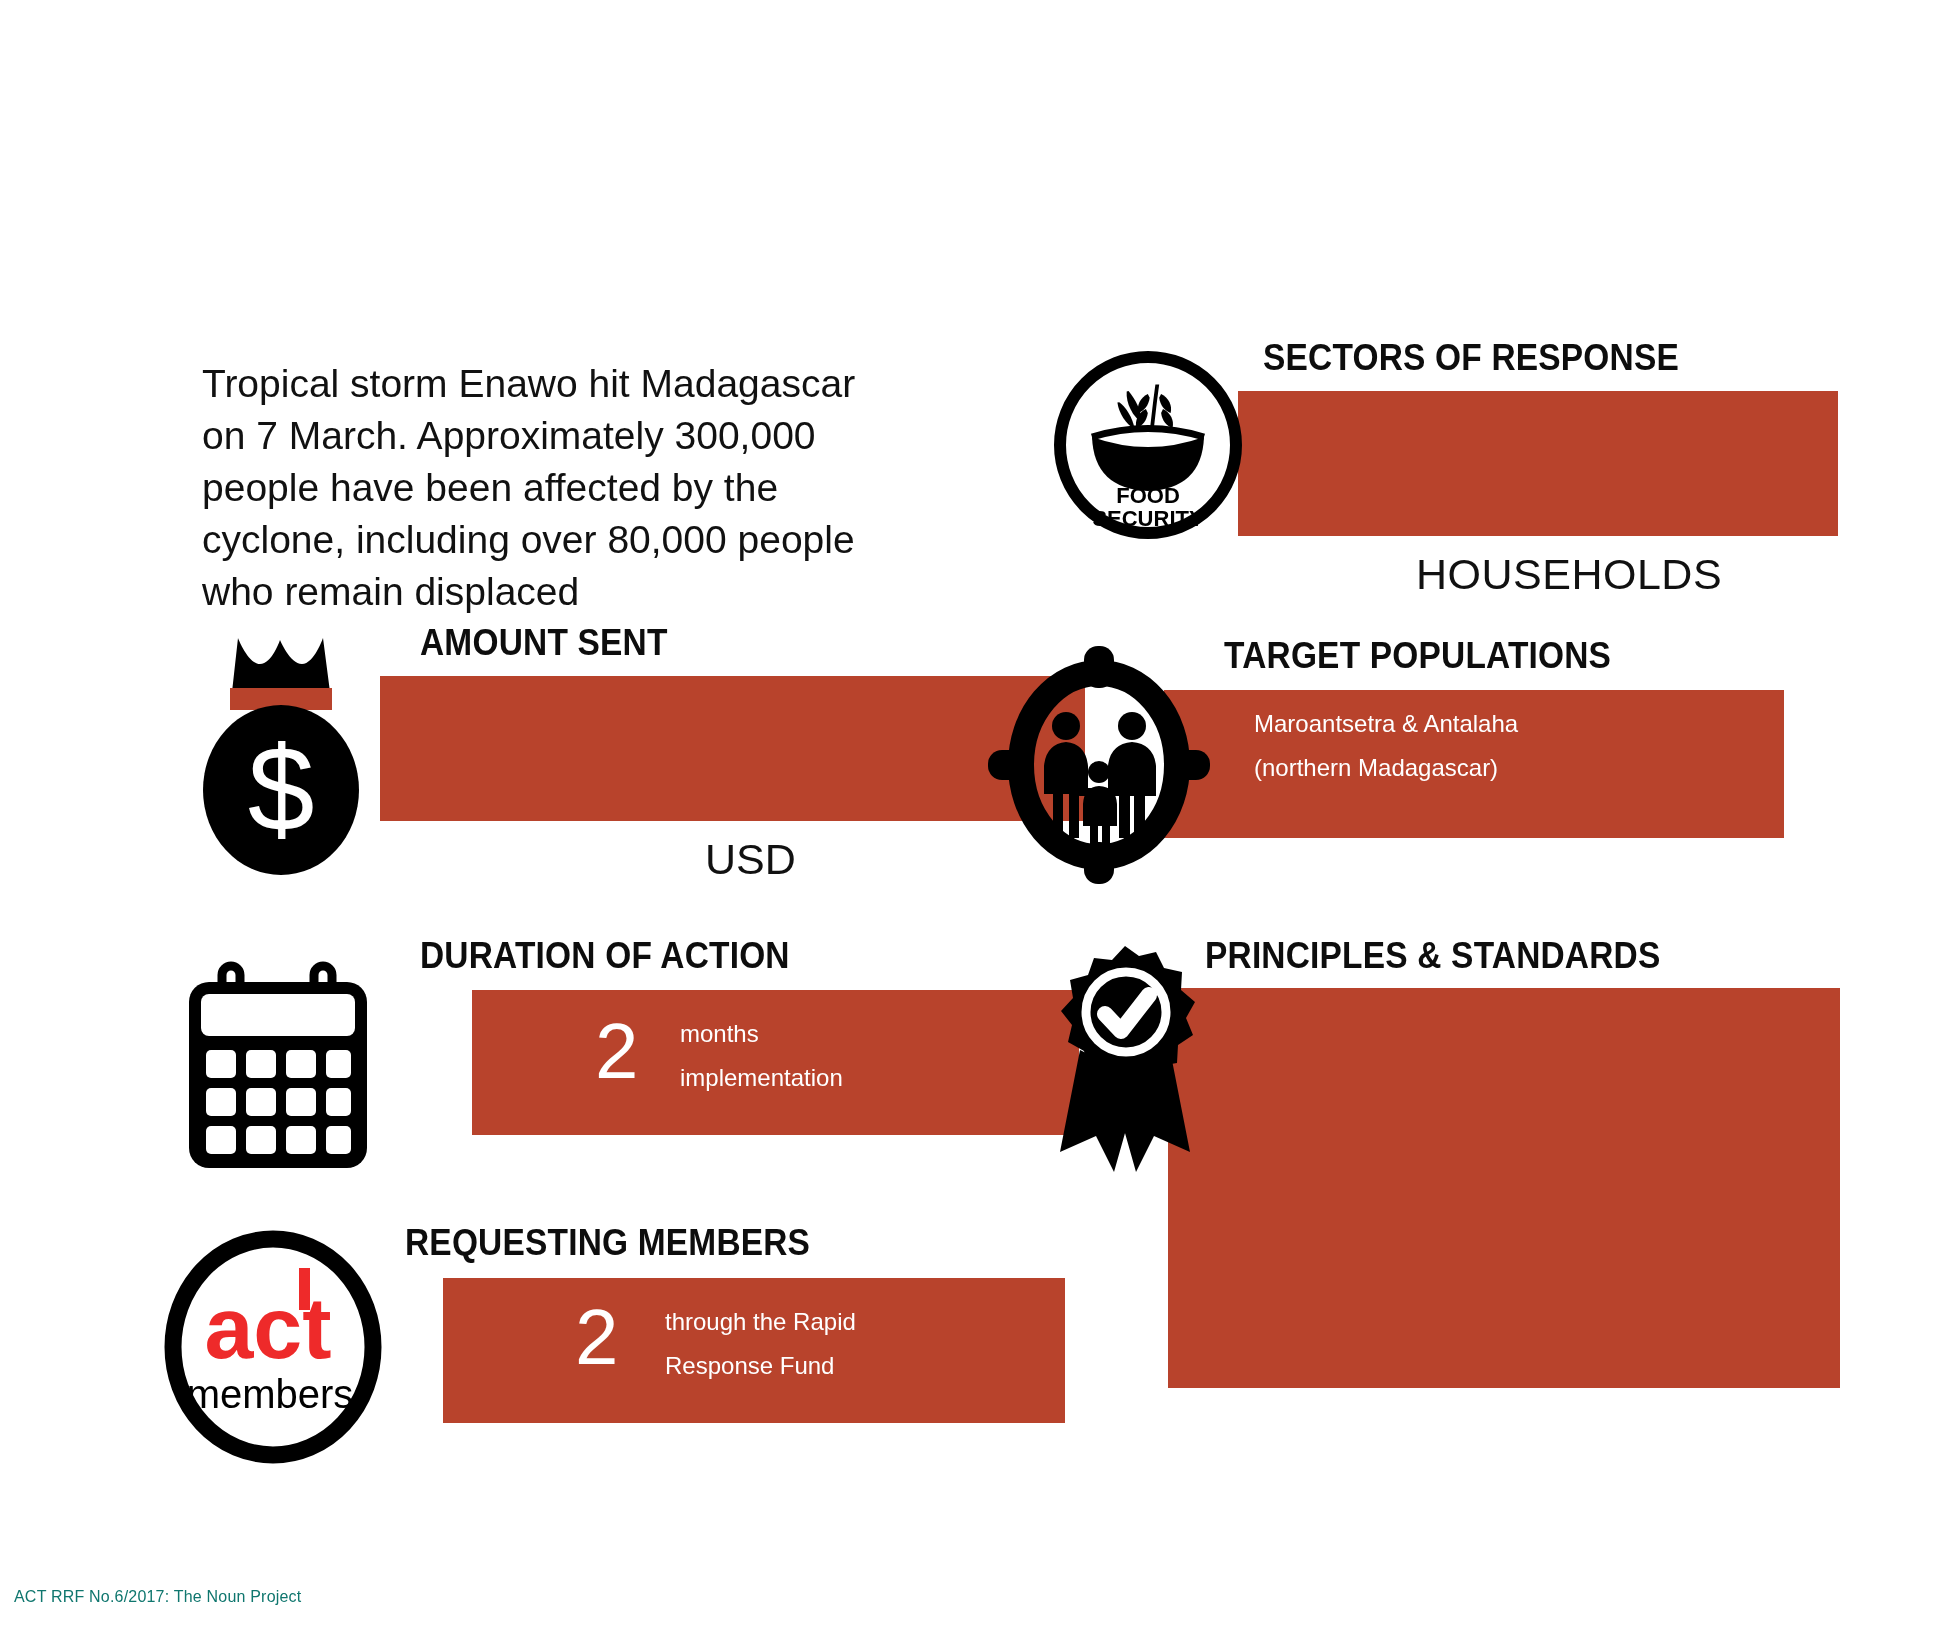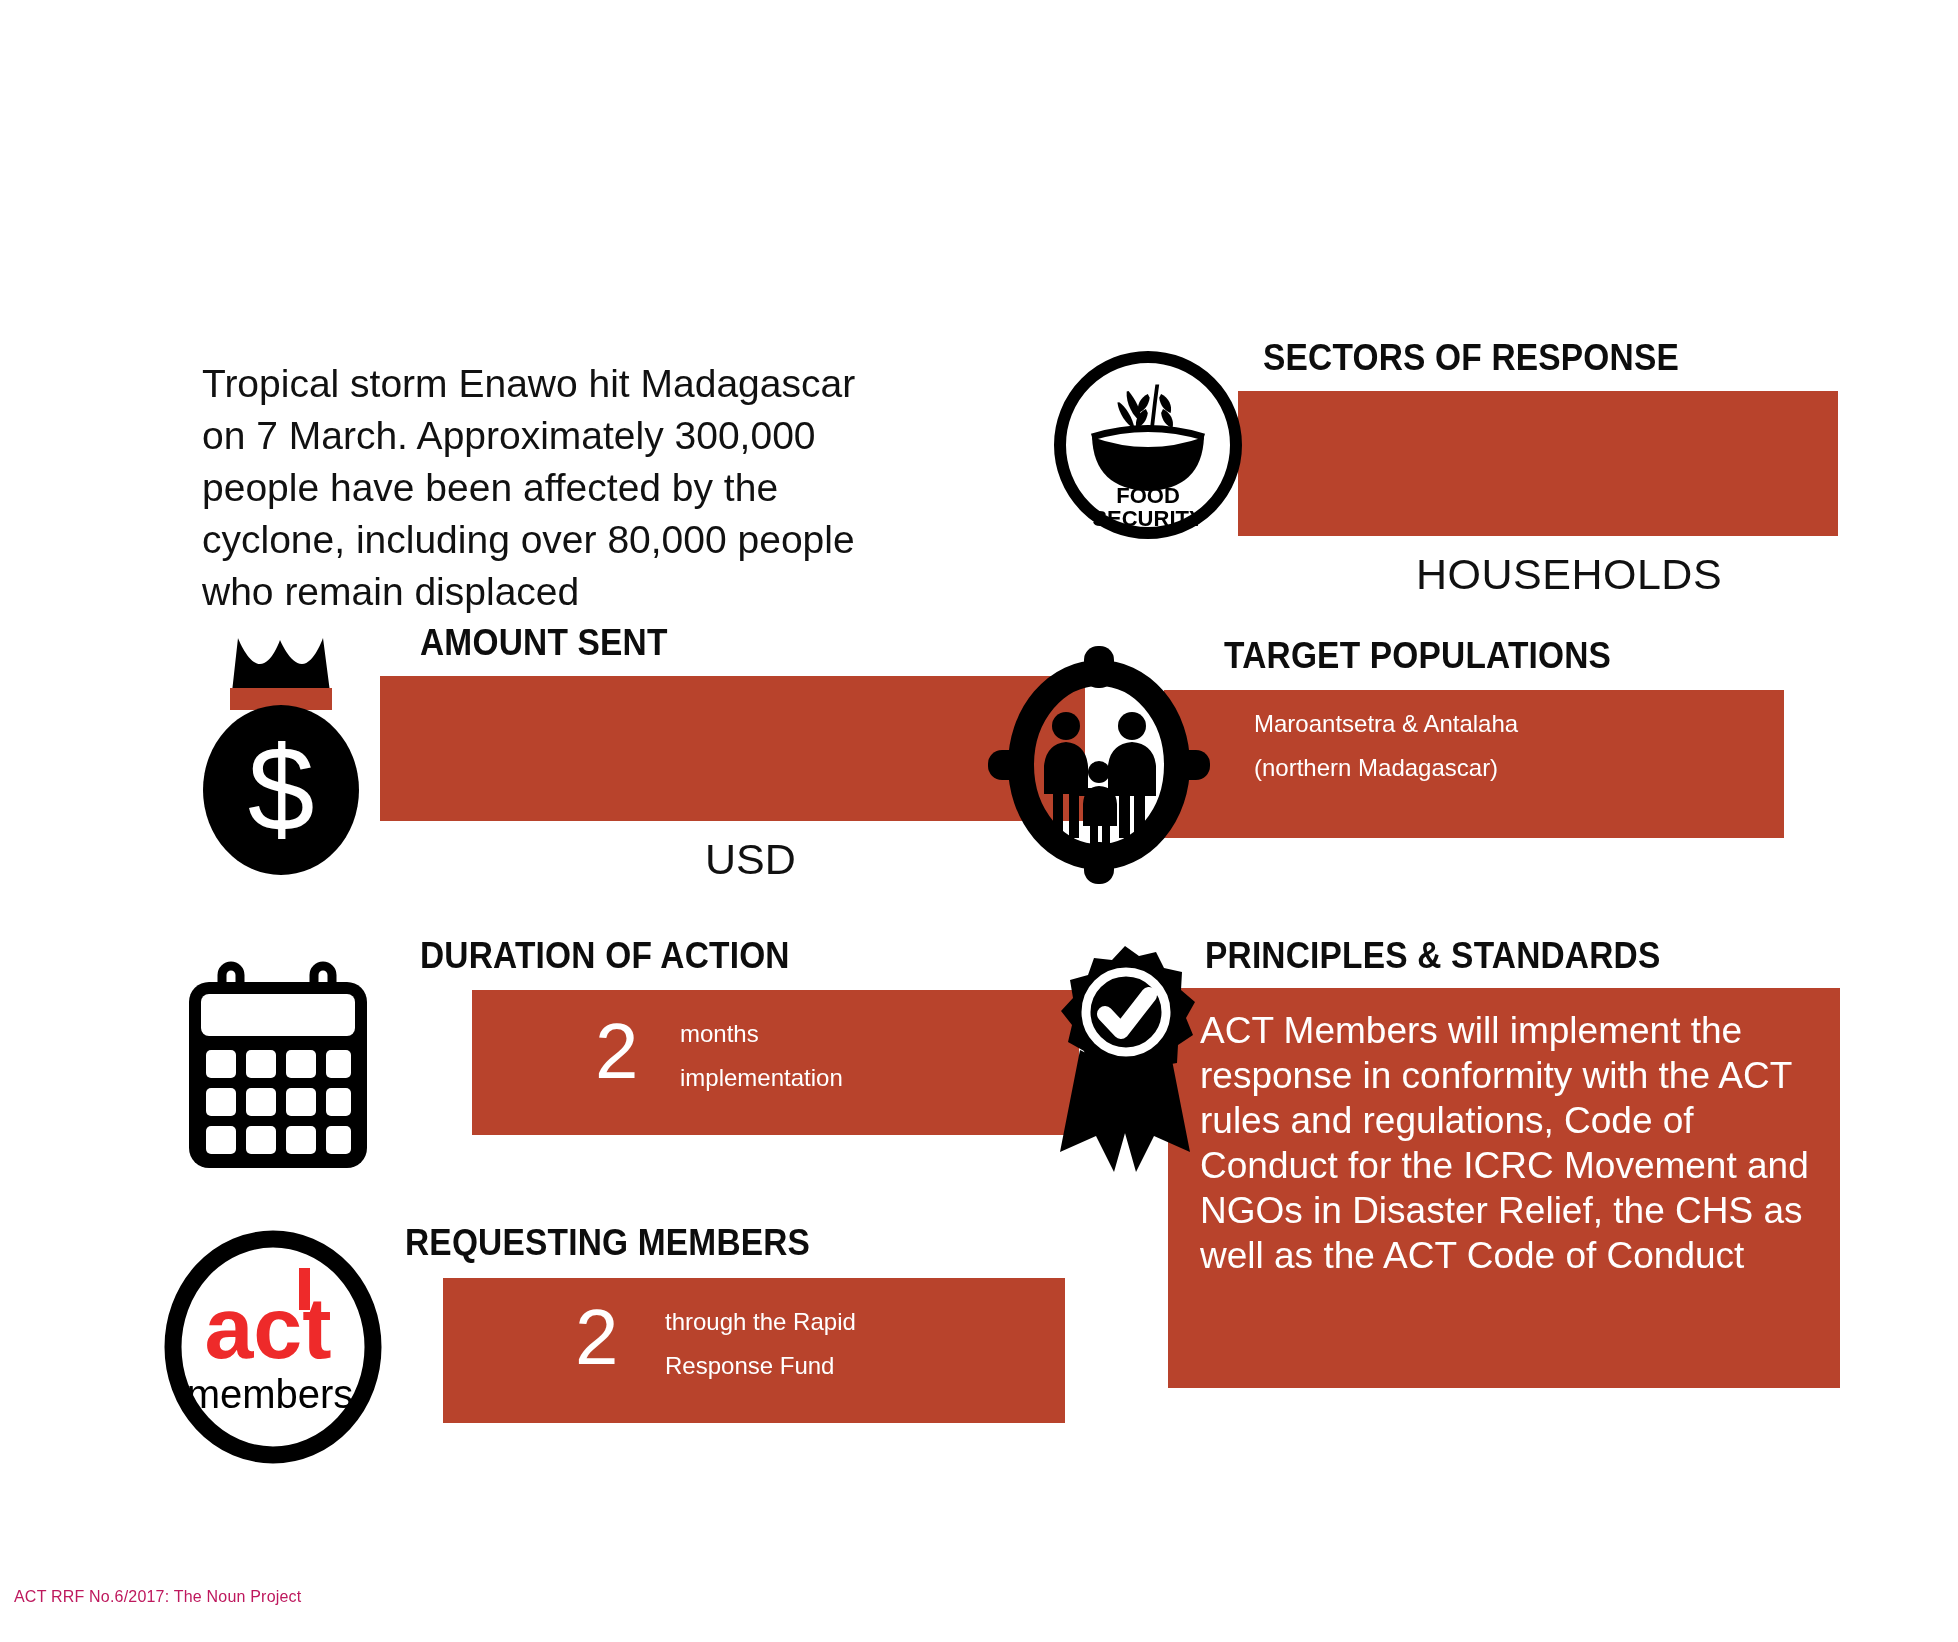--- a/index.html
+++ b/index.html
@@ -121,21 +121,21 @@
   #card-principles .heading { left:165px; top:-5px; }
   #card-principles .bar { left:128px; top:48px; width:672px; height:400px; }
   #prin-text {
     left:160px; top:68px; width:610px;
     font-size:37px; line-height:45px; color:#fff;
   }
 
   
   #footer {
     position:absolute; left:14px; top:1588px;
-    font-size:16px; color:#be185d; letter-spacing:0.2px;
+    font-size:16px; color:#0f766e; letter-spacing:0.2px;
   }
 </style>
 </head>
 <body>
 
 <div id="page">
 
 
   <div id="intro">Tropical storm Enawo hit Madagascar on 7 March. Approximately 300,000 people have been affected by the cyclone, including over 80,000 people who remain displaced</div>
 
@@ -261,18 +261,17 @@
       <svg width="200" height="250" viewBox="0 0 200 250">
         <path d="M40 110 L20 212 L56 196 L74 232 L100 140 Z" fill="#000"></path>
         <path d="M130 110 L150 212 L114 196 L96 232 L70 140 Z" fill="#000"></path>
         <path d="M85 6 l14 10 l17 -4 l8 16 l18 4 l-1 18 l14 12 l-9 16 l7 17 l-15 10 l-1 18 l-18 3 l-9 16 l-17 -6 l-16 8 l-11 -14 l-18 -1 l-4 -18 l-16 -9 l4 -17 l-11 -14 l12 -13 l-3 -18 l18 -5 l6 -17 l18 2 Z" fill="#000"></path>
         <circle cx="86" cy="72" r="40" fill="none" stroke="#fff" stroke-width="9"></circle>
         <path d="M65 74 l16 17 l28 -36" fill="none" stroke="#fff" stroke-width="16" stroke-linecap="round" stroke-linejoin="round"></path>
       </svg>
     </div>
     <div class="heading">PRINCIPLES &amp; STANDARDS</div>
     <div class="bar"></div>
-    <div class="bar-inner" id="prin-text">ACT Members will implement the response in conformity with the ACT rules and regulations, Code of Conduct for the ICRC Movement and NGOs in Disaster Relief, the CHS as well as the ACT Code of Conduct</div>
   </div>
 
   <div id="footer">ACT RRF No.6/2017: The Noun Project</div>
 
 </div>
 
 </body></html>

